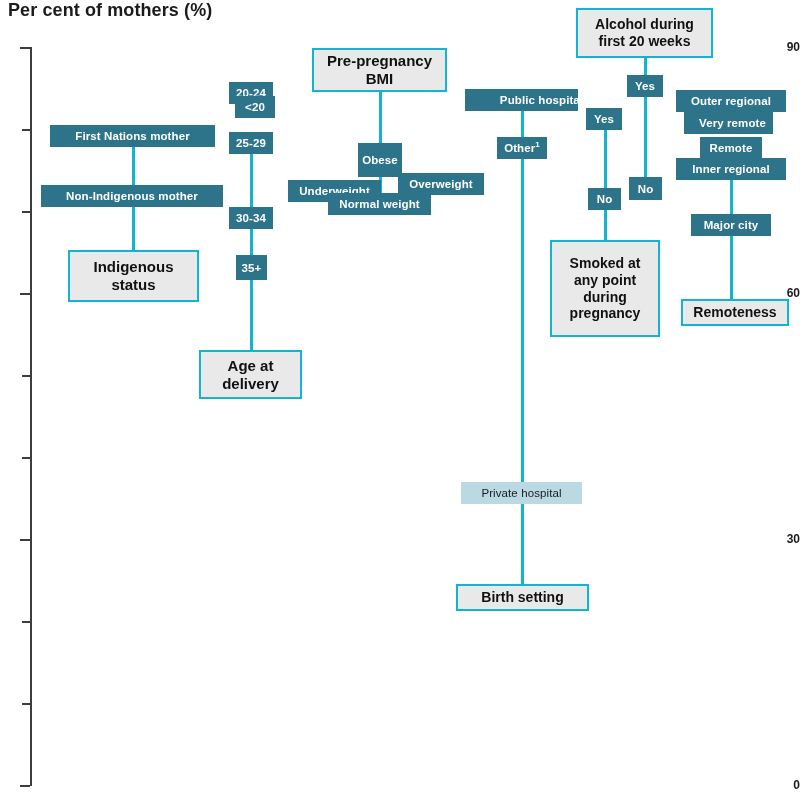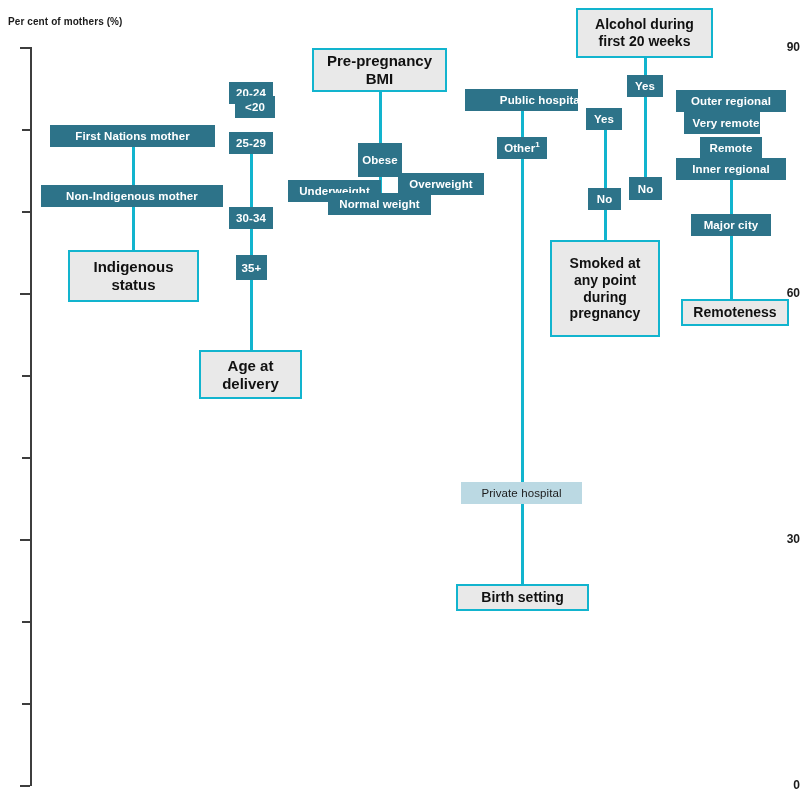--- a/index.html
+++ b/index.html
@@ -8,22 +8,22 @@
     width:800px;height:800px;
     background:#ffffff;
     font-family:"Liberation Sans", sans-serif;
     overflow:hidden;
     position:relative;
   }
   #chart-root{position:absolute;left:0;top:0;width:800px;height:800px;}
 
   
   .axis-title{
-    position:absolute;left:8px;top:16px;
-    font-size:10px;font-weight:700;color:#1b1b1b;
+    position:absolute;left:8px;top:0;
+    font-size:18px;font-weight:700;color:#1b1b1b;
     letter-spacing:.1px;white-space:nowrap;
   }
   .axis-line{
     position:absolute;left:30px;top:47px;width:2px;height:739px;
     background:#3d3d3d;
   }
   .tick{
     position:absolute;left:22px;width:8px;height:2px;background:#3d3d3d;
   }
   .tick-major{left:20px;width:10px;}
@@ -205,21 +205,21 @@
   <div class="dbox" style="left:629px;top:177px;width:33px;height:23px;">
     <span>No</span>
   </div>
 
   <div class="vline" style="left:730px;top:180px;height:121px;"></div>
 
   <div class="dbox" style="left:676px;top:90px;width:110px;height:22px;">
     <span>Outer regional</span>
   </div>
 
-  <div class="dbox" style="left:684px;top:112px;width:76px;height:22px;padding-left:8px;">
+  <div class="dbox" style="left:684px;top:112px;width:89px;height:22px;padding-left:8px;">
     <span>Very remote</span>
   </div>
 
   <div class="dbox" style="left:700px;top:137px;width:62px;height:22px;">
     <span>Remote</span>
   </div>
 
   <div class="dbox" style="left:676px;top:158px;width:110px;height:22px;">
     <span>Inner regional</span>
   </div>

